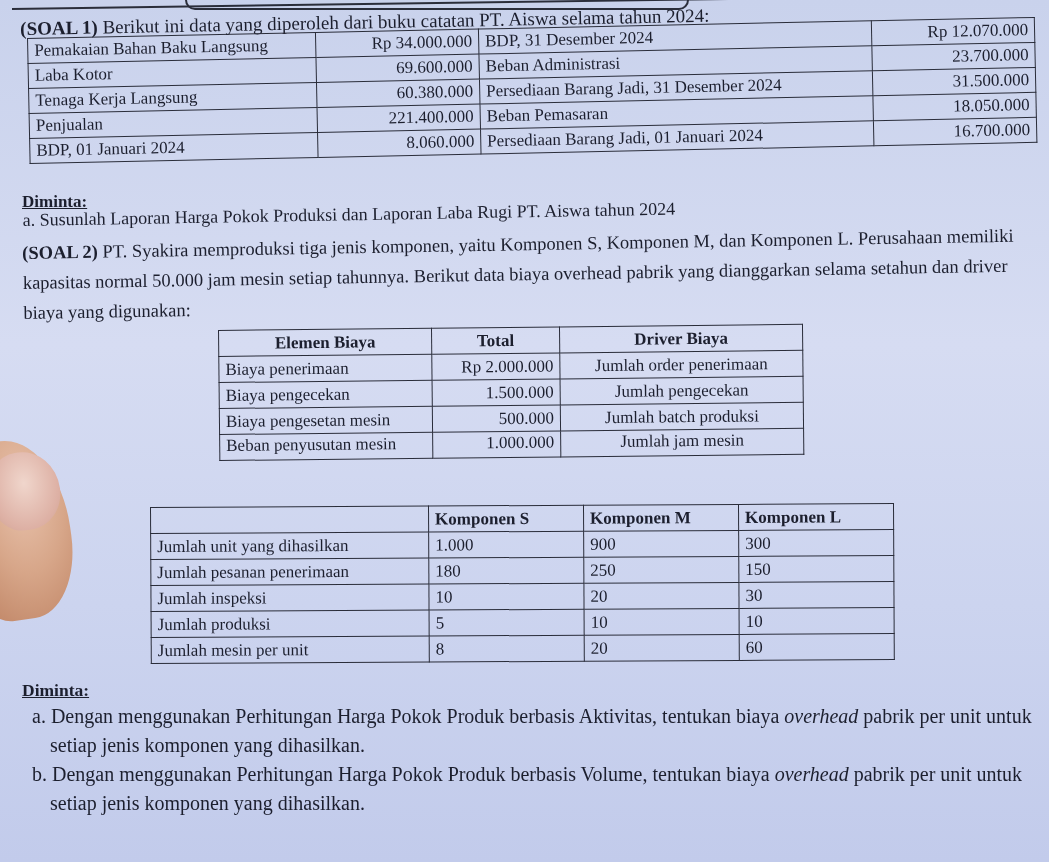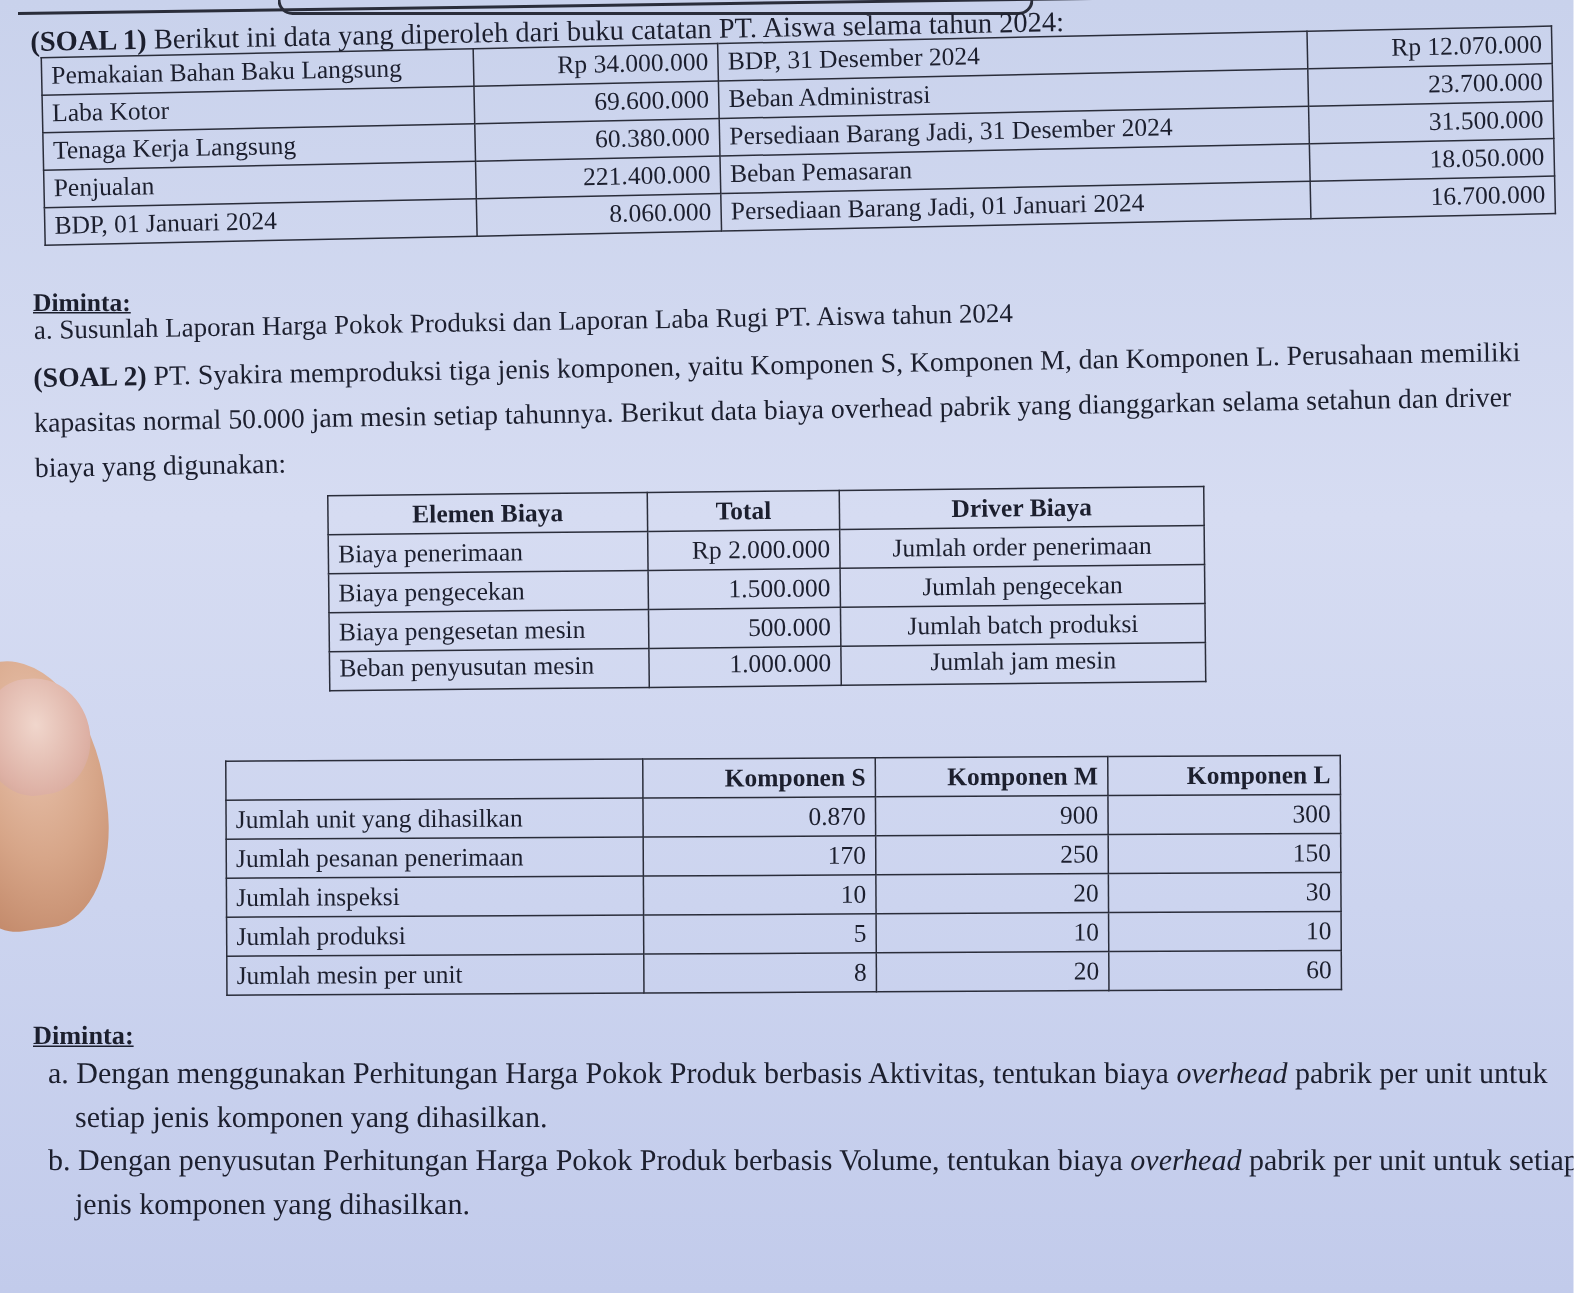--- a/index.html
+++ b/index.html
@@ -28,21 +28,21 @@
   .soal2 b { font-weight:bold; }
 
   .t2 { position:absolute; left:218px; top:330px; font-size:17px; transform: rotate(-0.6deg); transform-origin:left top; }
   .t2 th, .t2 td { border:1.5px solid #2a2d3a; padding:1px 6px; height:23px; }
   .t2 th { font-weight:bold; text-align:center; }
   .t2 .e { width:200px; } .t2 .t { width:115px; text-align:right; } .t2 .d { width:230px; text-align:center; }
 
   .t3 { position:absolute; left:150px; top:507px; font-size:17px; transform: rotate(-0.3deg); transform-origin:left top; }
   .t3 th, .t3 td { border:1.5px solid #2a2d3a; padding:1px 6px; height:23px; }
   .t3 th { font-weight:bold; text-align:center; }
-  .t3 .lbl { width:265px; } .t3 .v { width:142px; text-align:right;margin-top:48px; }
+  .t3 .lbl { width:265px; } .t3 .v { width:142px; text-align:left;margin-top:48px; }
 
   .diminta2 { position:absolute; left:22px; top:680px; font-weight:bold; font-size:17.5px; text-decoration: underline; }
   .req2 { position:absolute; left:20px; top:702px; width:1040px; font-size:20px; line-height:29px; }
   .req2 .item { padding-left:30px; text-indent:-18px; margin:0; }
   .req2 i { font-style: italic; }
 
   .finger {
     position:absolute; left:-40px; top:440px; width:110px; height:180px;
     background: radial-gradient(ellipse at 60% 30%, #e9c3ad 0%, #d7a689 45%, #c48b6c 80%);
     border-radius: 50% 55% 45% 40%;
@@ -144,27 +144,27 @@
       <tr>
         <th class="lbl"></th>
         <th class="v">Komponen S</th>
         <th class="v">Komponen M</th>
         <th class="v">Komponen L</th>
       </tr>
     </thead>
     <tbody>
       <tr>
         <td class="lbl">Jumlah unit yang dihasilkan</td>
-        <td class="v">0.870</td>
+        <td class="v">1.000</td>
         <td class="v">900</td>
         <td class="v">300</td>
       </tr>
       <tr>
         <td class="lbl">Jumlah pesanan penerimaan</td>
-        <td class="v">170</td>
+        <td class="v">180</td>
         <td class="v">250</td>
         <td class="v">150</td>
       </tr>
       <tr>
         <td class="lbl">Jumlah inspeksi</td>
         <td class="v">10</td>
         <td class="v">20</td>
         <td class="v">30</td>
       </tr>
       <tr>
@@ -181,19 +181,19 @@
       </tr>
     </tbody>
   </table>
 
   <div class="diminta2">Diminta:</div>
   <div class="req2">
     <p class="item">
       <span>a. Dengan menggunakan Perhitungan Harga Pokok Produk berbasis Aktivitas, tentukan biaya </span><i>overhead</i><span> pabrik per unit untuk setiap jenis komponen yang dihasilkan.</span>
     </p>
     <p class="item">
-      <span>b. Dengan penyusutan Perhitungan Harga Pokok Produk berbasis Volume, tentukan biaya </span><i>overhead</i><span> pabrik per unit untuk setiap jenis komponen yang dihasilkan.</span>
+      <span>b. Dengan menggunakan Perhitungan Harga Pokok Produk berbasis Volume, tentukan biaya </span><i>overhead</i><span> pabrik per unit untuk setiap jenis komponen yang dihasilkan.</span>
     </p>
   </div>
 
   <div class="finger"></div>
   <div class="nail"></div>
 </div>
 
 </body></html>

